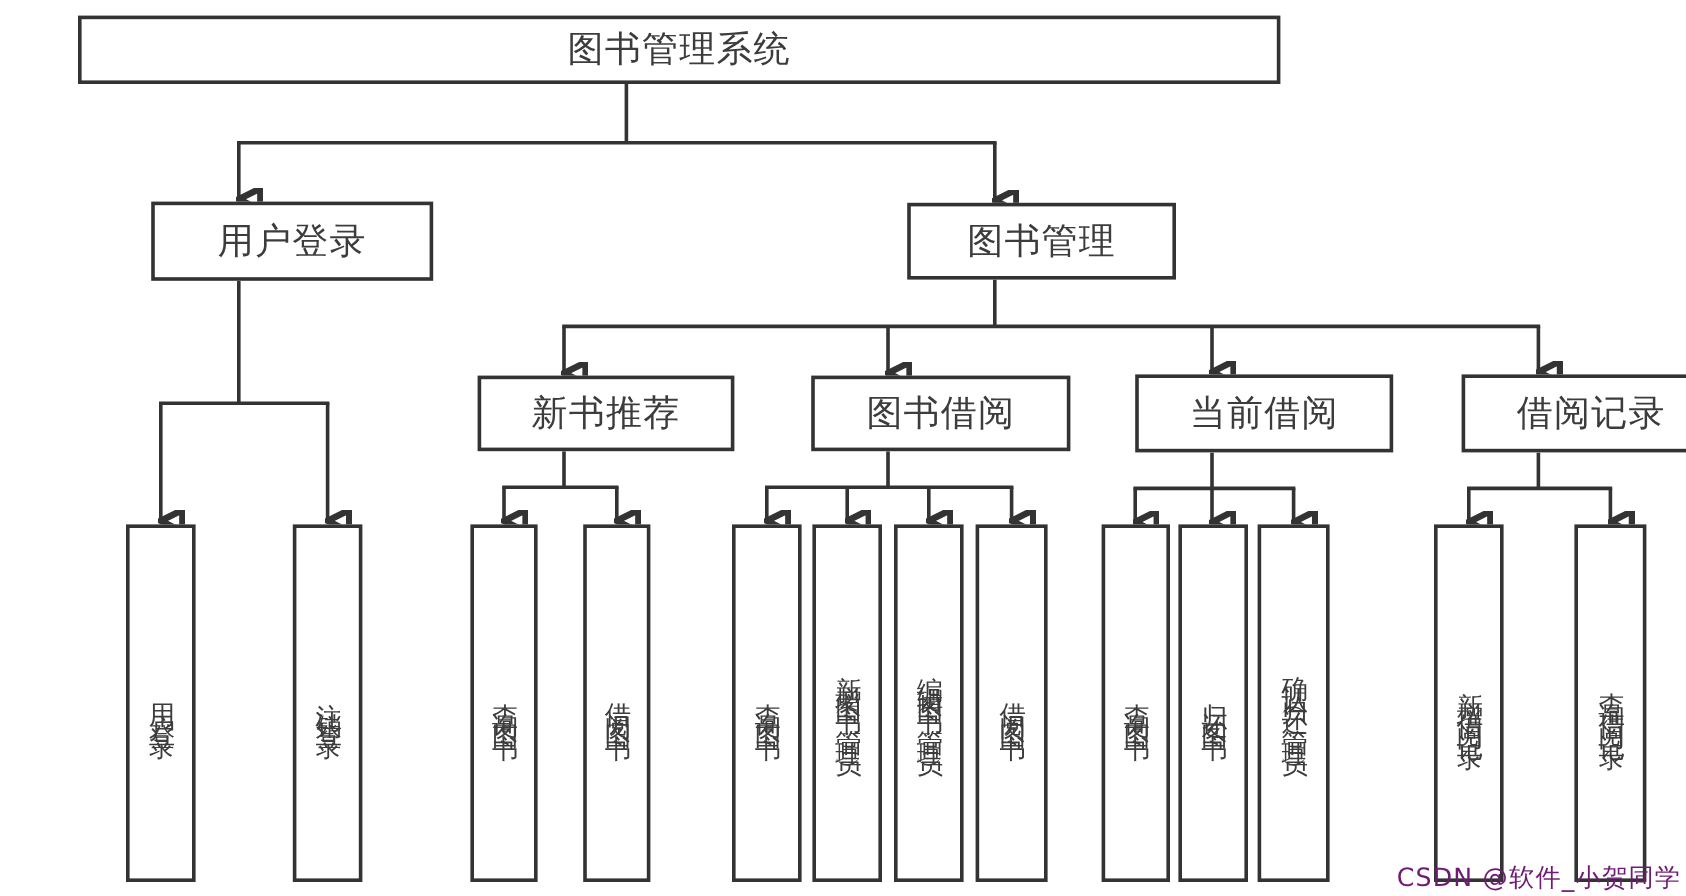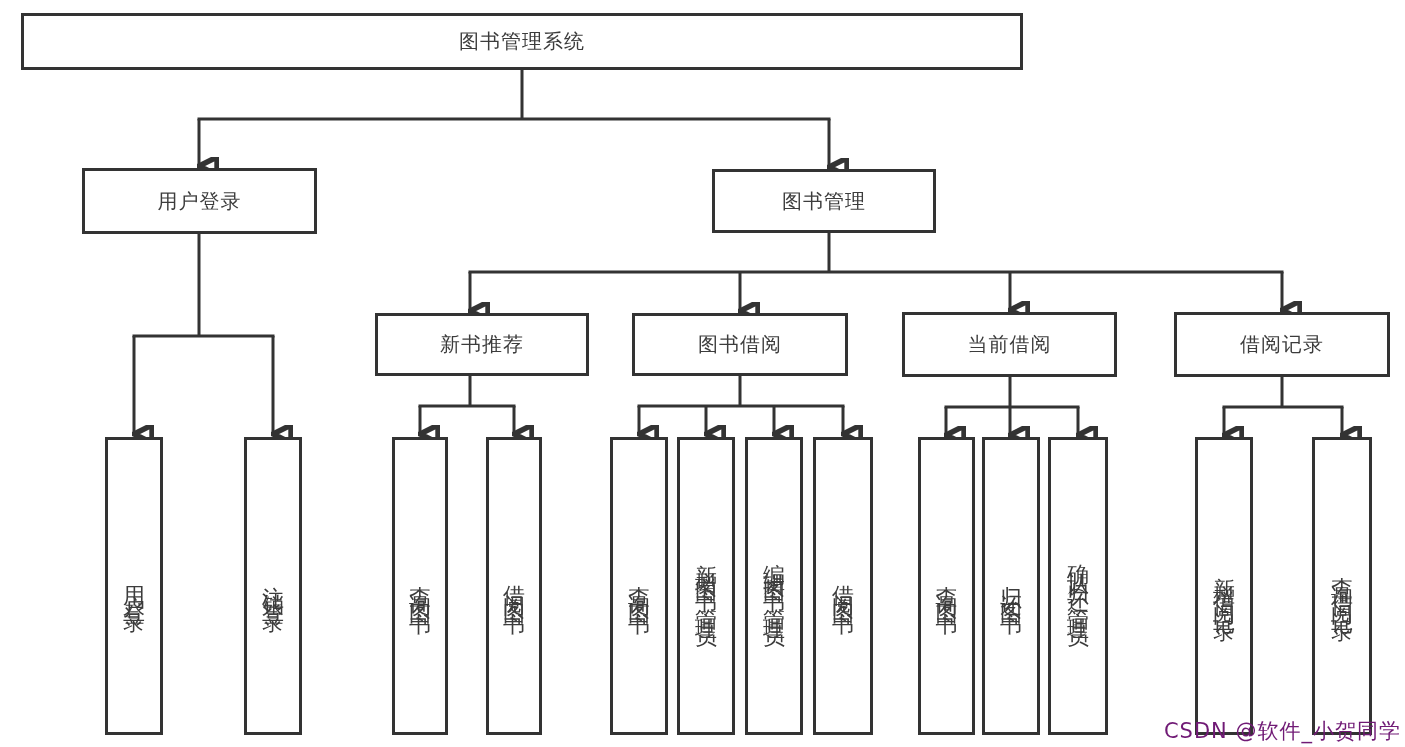--- a/index.html
+++ b/index.html
@@ -27,23 +27,24 @@
     fill: none;
   }
   .hnode {
     position: absolute;
     box-sizing: border-box;
     border: 3px solid #333333;
     background: #ffffff;
     display: flex;
     align-items: center;
     justify-content: center;
-    font-size: 20px;
+    font-size: 30px;
     letter-spacing: 1px;
     color: #3c3c3c;
+    margin-left: 44px;
   }
   .leaf {
     position: absolute;
     top: 437px;
     height: 298px;
     box-sizing: border-box;
     border: 3px solid #333333;
     background: #ffffff;
     display: flex;
     align-items: center;
@@ -132,21 +133,21 @@
     <span>图书管理系统</span>
   </div>
 
   <div class="hnode" style="left:82px;top:168px;width:235px;height:66px">
     <span>用户登录</span>
   </div>
   <div class="hnode" style="left:712px;top:169px;width:224px;height:64px">
     <span>图书管理</span>
   </div>
 
-  <div class="hnode" style="left:375px;top:313px;width:214px;height:63px">
+  <div class="hnode" style="left:354px;top:313px;width:214px;height:63px">
     <span>新书推荐</span>
   </div>
   <div class="hnode" style="left:902px;top:312px;width:215px;height:65px">
     <span>当前借阅</span>
   </div>
   <div class="hnode" style="left:632px;top:313px;width:216px;height:63px">
     <span>图书借阅</span>
   </div>
   <div class="hnode" style="left:1174px;top:312px;width:216px;height:65px">
     <span>借阅记录</span>

